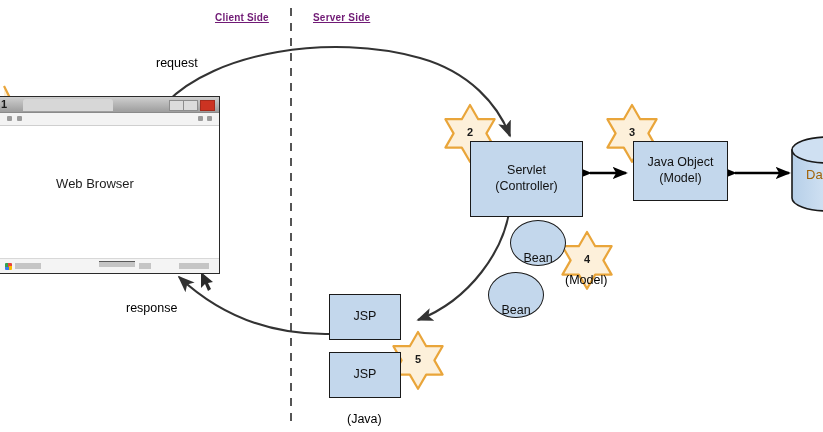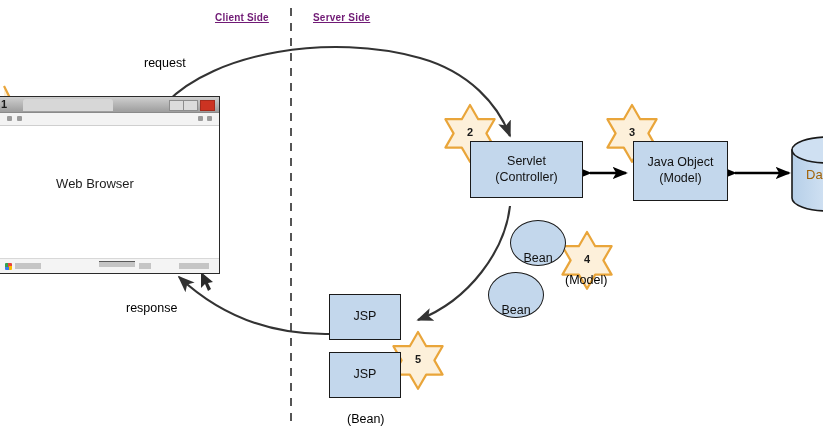--- a/index.html
+++ b/index.html
@@ -35,40 +35,40 @@
   }
   #hdr-client { left: 215px; top: 12px; }
   #hdr-server { left: 313px; top: 12px; }
 
   .flowlabel {
     position: absolute;
     font-size: 12.5px;
     color: #000000;
     white-space: nowrap;
   }
-  #lbl-request { left: 144px; top: 56px; text-align: center; }
+  #lbl-request { left: 156px; top: 56px; text-align: center; }
   #lbl-response { left: 126px; top: 301px; }
   #lbl-model { left: 565px; top: 273px; font-size: 12.5px;}
   #lbl-view { left: 347px; top: 412px; font-size: 12.5px;}
 
   .boxnode {
     position: absolute;
     box-sizing: border-box;
     background: #c3d7ec;
     border: 1.6px solid #1a1a1a;
     display: flex;
     flex-direction: column;
     align-items: center;
     justify-content: center;
     font-size: 12.5px;
     color: #111111;
     line-height: 1.25;
     text-align: center;
   }
-  #node-servlet { left: 470px; top: 141px; width: 113px; height: 57px; }
+  #node-servlet { left: 470px; top: 141px; width: 113px; height: 76px; }
   #node-javaobject { left: 633px; top: 141px; width: 95px; height: 60px; }
   #node-jsp1 { left: 329px; top: 294px; width: 72px; height: 46px; }
   #node-jsp2 { left: 329px; top: 352px; width: 72px; height: 46px; }
 
   .circnode {
     position: absolute;
     box-sizing: border-box;
     background: #c3d7ec;
     border: 1.6px solid #1a1a1a;
     border-radius: 50%;
@@ -287,21 +287,21 @@
                L 393.4,355.2 L 409.8,355.2 Z" fill="#fdf0da" stroke="#e9a53a" stroke-width="2.2" stroke-linejoin="round" transform="translate(0,-9)"></path>
     </g>
   </svg>
 
   <div class="hdr" id="hdr-client">Client Side</div>
   <div class="hdr" id="hdr-server">Server Side</div>
 
   <div class="flowlabel" id="lbl-request">request</div>
   <div class="flowlabel" id="lbl-response">response</div>
   <div class="flowlabel" id="lbl-model">(Model)</div>
-  <div class="flowlabel" id="lbl-view">(Bean)</div>
+  <div class="flowlabel" id="lbl-view">(Java)</div>
 
   <div id="browser">
     <div id="browser-titlebar">
       <div id="browser-tab"></div>
       <div class="wbtn" id="wbtn-min"></div>
       <div class="wbtn" id="wbtn-max"></div>
       <div class="wbtn" id="wbtn-close"></div>
     </div>
     <div id="browser-toolbar">
       <div class="tb-ico" id="tb-ico-1"></div>

